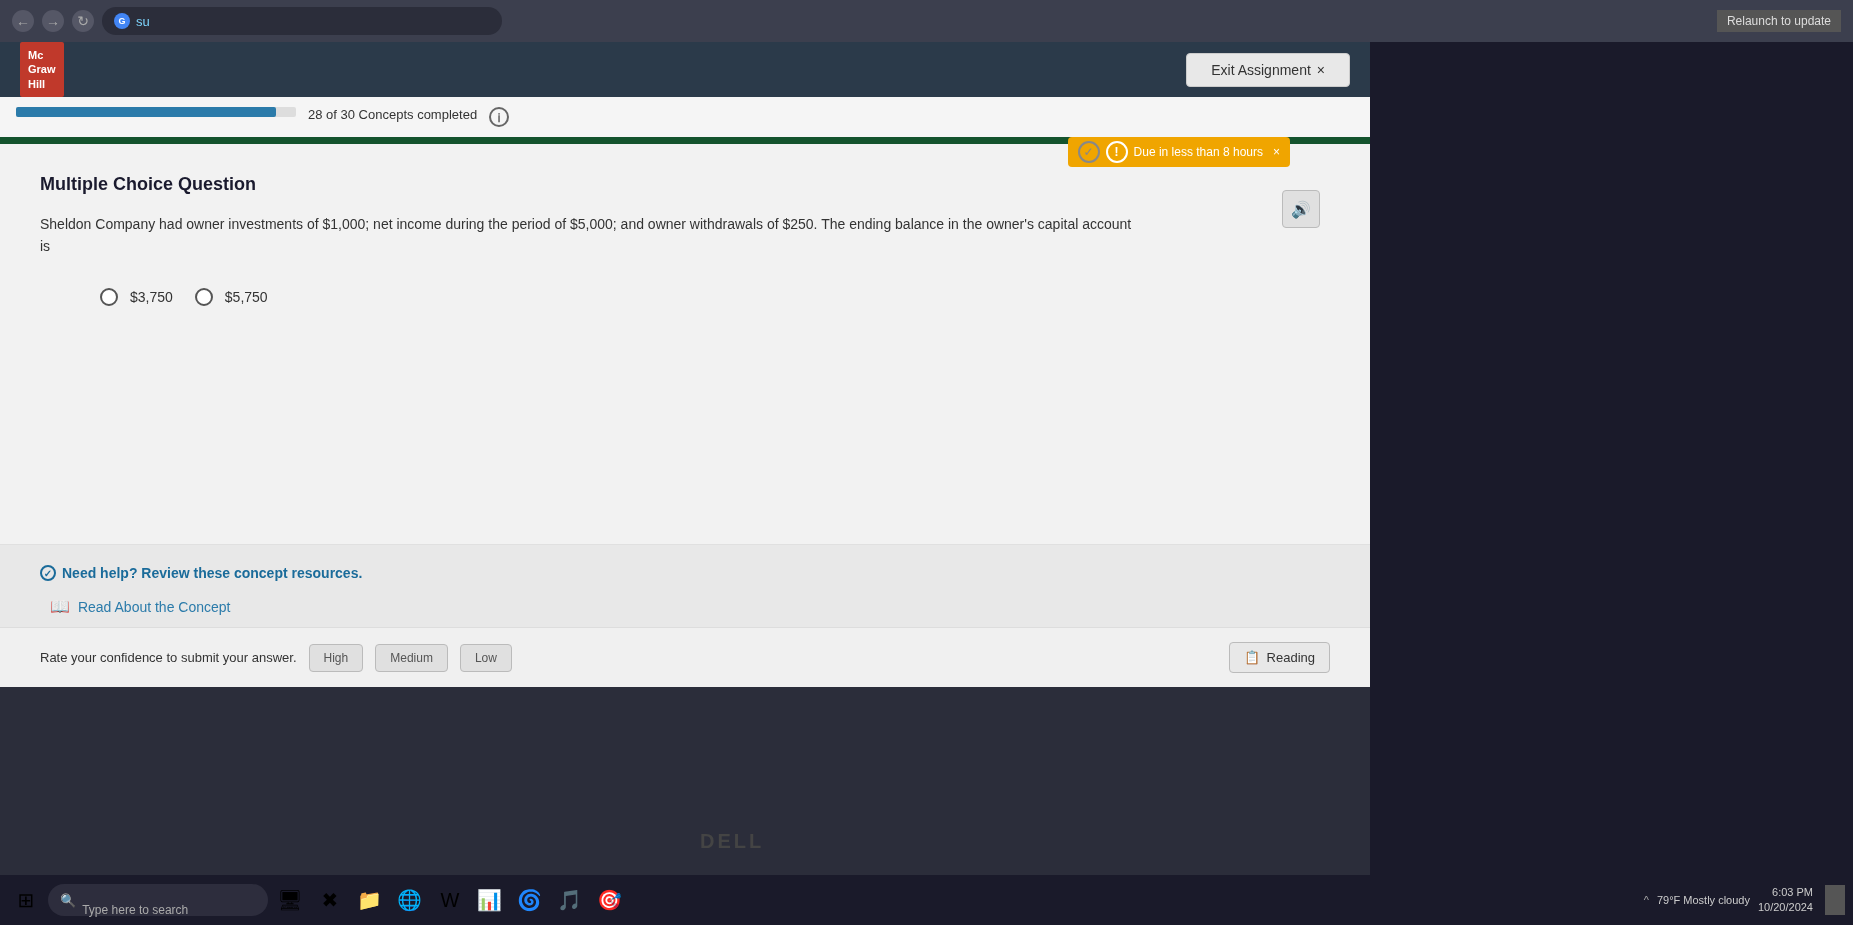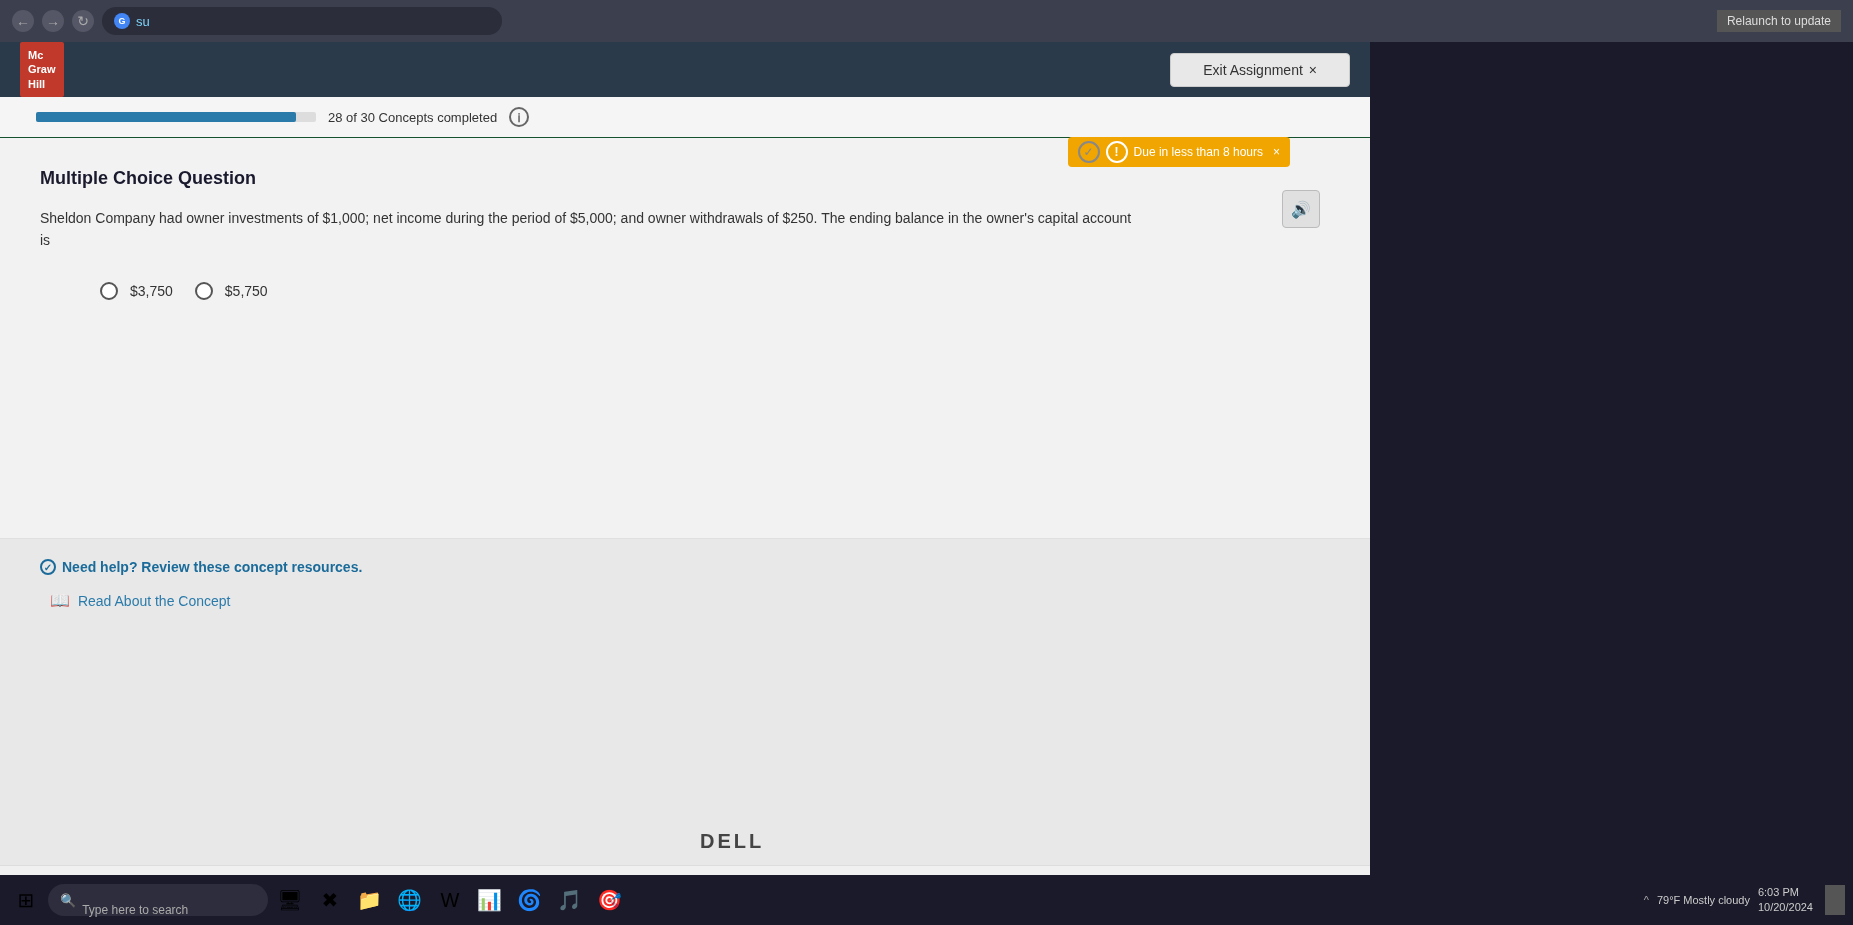--- a/index.html
+++ b/index.html
@@ -60,21 +60,21 @@
       padding: 4px 10px;
       border-radius: 0;
       font-size: 12px;
       cursor: pointer;
     }
 
     
     .main-area {
       background: #e8e8e8;
       width: 1370px;
-      height: 883px;
+      height: 645px;
       position: absolute;
       top: 42px;
       left: 0;
     }
 
     
     .header-bar {
       background: #2b3a4a;
       height: 55px;
       display: flex;
@@ -96,38 +96,38 @@
     .header-right {
       display: flex;
       align-items: center;
       gap: 12px;
     }
 
     .exit-assignment-btn {
       background: #e8e8e8;
       border: 1px solid #ccc;
       border-radius: 4px;
-      padding: 8px 32px;
+      padding: 8px 24px;
       font-size: 14px;
       font-weight: 500;
       color: #333;
       cursor: pointer;
       display: flex;
       align-items: center;
       gap: 6px;
     }
 
     
     .progress-area {
       background: #f5f5f5;
-      padding: 10px 36px;
-      display: flex;
-      align-items: center;
+      padding: 10px 16px;
+      display: flex;
+      align-items: flex-start;
       gap: 12px;
-      border-bottom: 1px solid #14532d;
+      border-bottom: 7px solid #14532d;
     }
 
     .progress-bar-container {
       flex: 1;
       height: 10px;
       background: #ddd;
       border-radius: 2px;
       max-width: 280px;
     }
     .progress-bar-fill {
@@ -534,19 +534,19 @@
     <span style="font-size:20px;">🎯</span>
   </div>
 
   <div class="taskbar-right">
     <div class="system-tray">
       <span style="color:#aaa;font-size:11px;">^</span>
     </div>
     <div style="display:flex;flex-direction:column;align-items:flex-start;">
       <span class="weather-info">79°F  Mostly cloudy</span>
     </div>
-    <div style="display:flex;flex-direction:column;align-items:flex-start;">
+    <div style="display:flex;flex-direction:column;align-items:flex-end;">
       <span class="clock-info">6:03 PM</span>
       <span class="clock-info">10/20/2024</span>
     </div>
     <div style="width:20px;height:30px;background:#555;margin-left:4px;"></div>
   </div>
 </div>
 
 </body></html>

